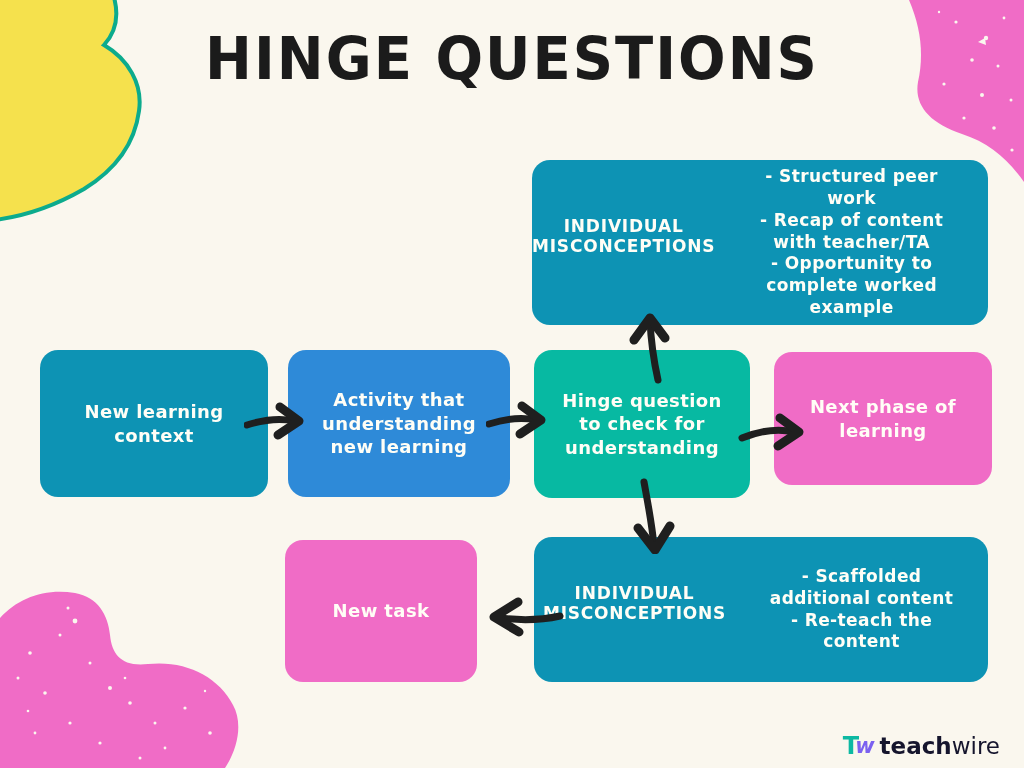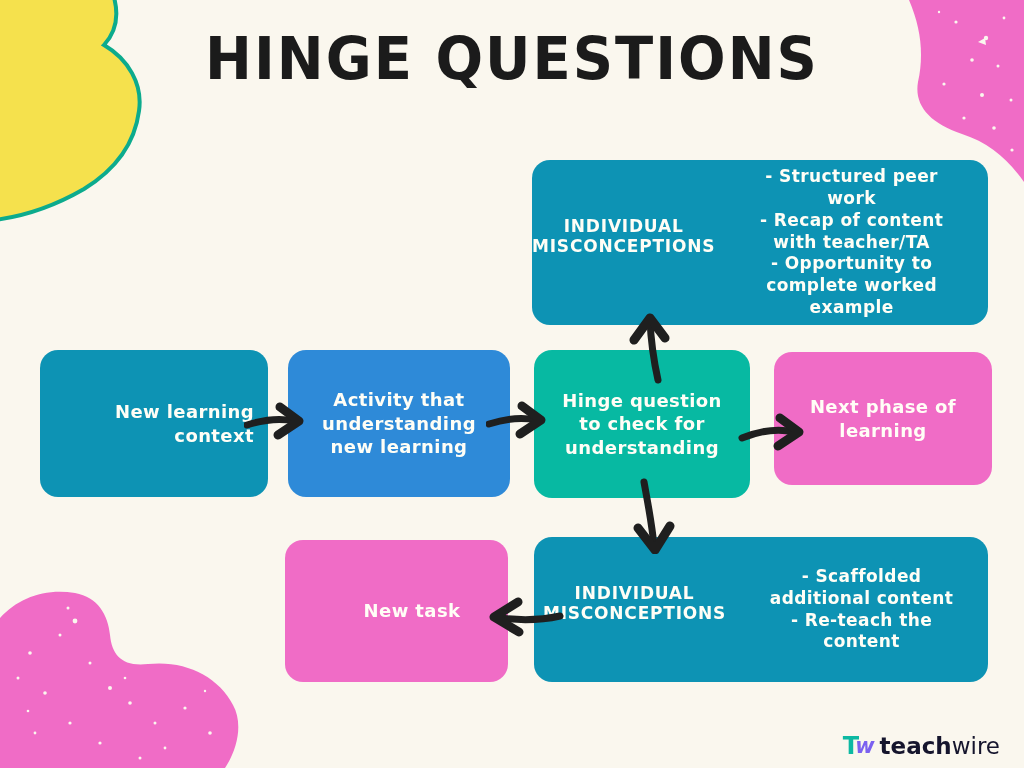--- a/index.html
+++ b/index.html
@@ -108,37 +108,37 @@
 
   <div class="box teal" style="left:532px;top:160px;width:456px;height:165px;">
     <div class="misc-heading">INDIVIDUAL MISCONCEPTIONS</div>
     <div class="misc-items">
       <div>- Structured peer work</div>
       <div>- Recap of content with teacher/TA</div>
       <div>- Opportunity to complete worked example</div>
     </div>
   </div>
 
-  <div class="box teal" style="left:40px;top:350px;width:228px;height:147px;text-align:right;">
+  <div class="box teal" style="left:40px;top:350px;width:228px;height:147px;">
     <div class="box-label">New learning context</div>
   </div>
 
   <div class="box blue" style="left:288px;top:350px;width:222px;height:147px;">
     <div class="box-label">Activity that understanding new learning</div>
   </div>
 
   <div class="box green" style="left:534px;top:350px;width:216px;height:148px;">
     <div class="box-label">Hinge question to check for understanding</div>
   </div>
 
   <div class="box pink" style="left:774px;top:352px;width:218px;height:133px;">
     <div class="box-label">Next phase of learning</div>
   </div>
 
-  <div class="box pink" style="left:285px;top:540px;width:192px;height:142px;padding-left:31px;">
+  <div class="box pink" style="left:285px;top:540px;width:192px;height:142px;">
     <div class="box-label">New task</div>
   </div>
 
   <div class="box teal" style="left:534px;top:537px;width:454px;height:145px;">
     <div class="misc-heading">INDIVIDUAL MISCONCEPTIONS</div>
     <div class="misc-items">
       <div>- Scaffolded additional content</div>
       <div>- Re-teach the content</div>
     </div>
   </div>

